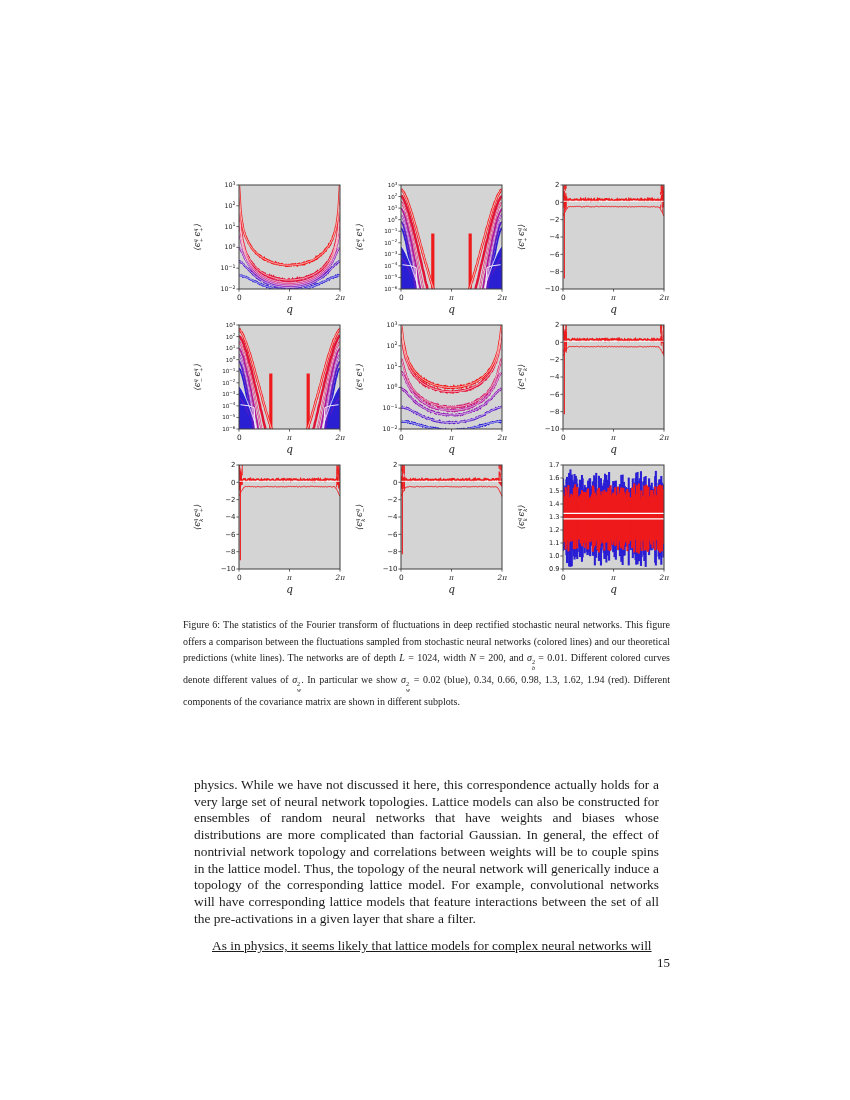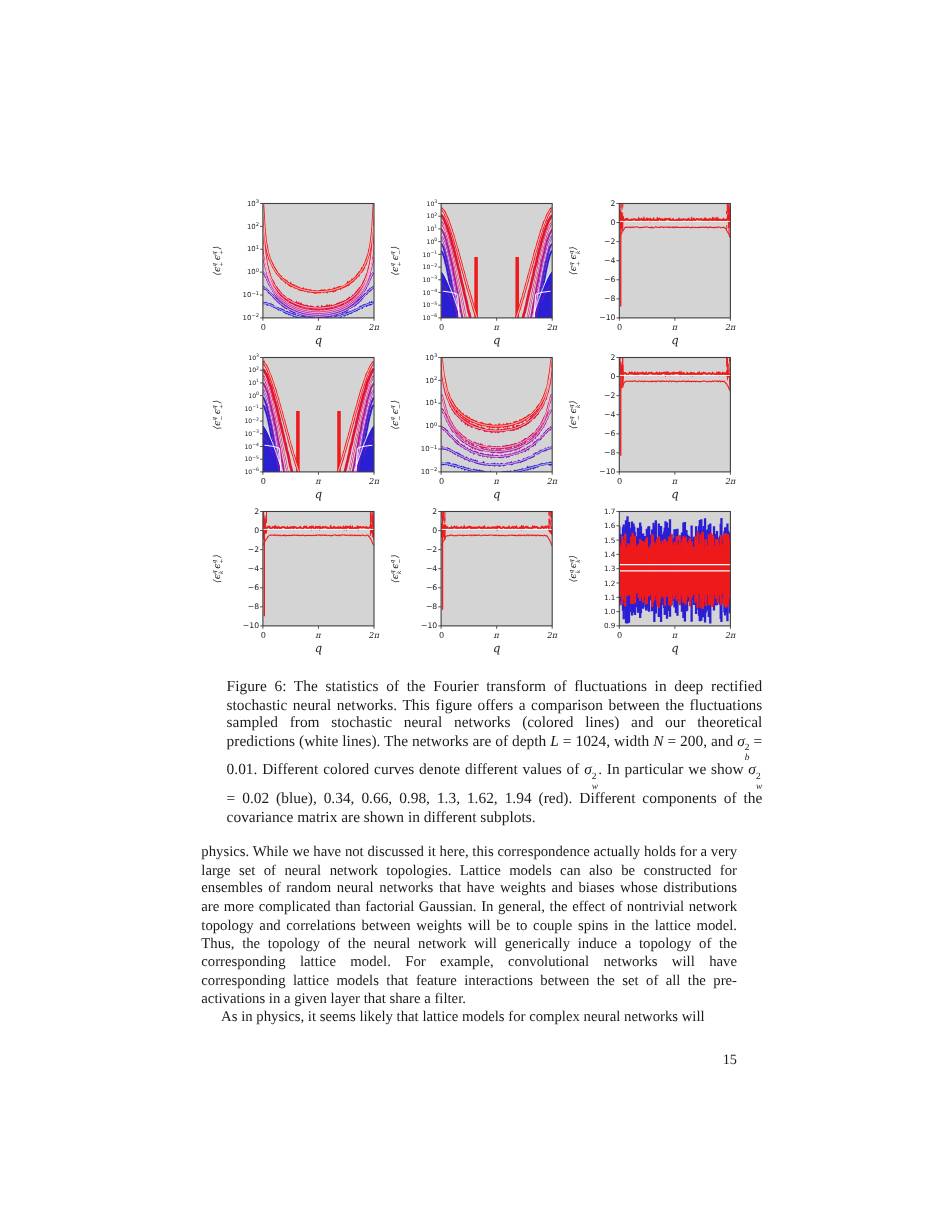--- a/index.html
+++ b/index.html
@@ -2,25 +2,25 @@
 <html><head>
 <meta charset="utf-8">
 <style>
   html,body{margin:0;padding:0;background:#ffffff;}
   .page{position:relative;width:850px;height:1100px;background:#ffffff;
         font-family:"Liberation Serif",serif;color:#1b1b1b;overflow:hidden;}
   .figure-grid{position:absolute;left:183px;top:178px;width:487px;
         display:grid;grid-template-columns:repeat(3,162px);grid-auto-rows:140px;}
   .cell{width:162px;height:140px;}
   .caption{position:absolute;left:183px;top:617px;width:487px;
-        font-size:14px;line-height:16.6px;text-align:justify;margin-left:23px;}
+        font-size:10px;line-height:16.6px;text-align:justify;}
   .bodytext{position:absolute;left:183px;top:766px;width:487px;
         font-size:13.4px;line-height:16.7px;text-align:justify;}
-  .bodytext p{margin:0;}
-  .bodytext p.indent{text-indent:18px;}
+  .bodytext p{margin:11px;}
+  .bodytext p.indent{text-indent:18px;text-decoration:underline;}
   .pagenum{position:absolute;left:183px;top:955px;width:487px;text-align:right;font-size:13px;}
   .sig i{font-style:italic;}
   .sig .stack{display:inline-flex;flex-direction:column;align-items:flex-start;
         font-size:0.62em;line-height:1.05;vertical-align:-0.45em;}
   .sig .sp{font-style:normal;}
   .sig .sb{font-style:italic;}
 </style>
 </head>
 <body>
 

